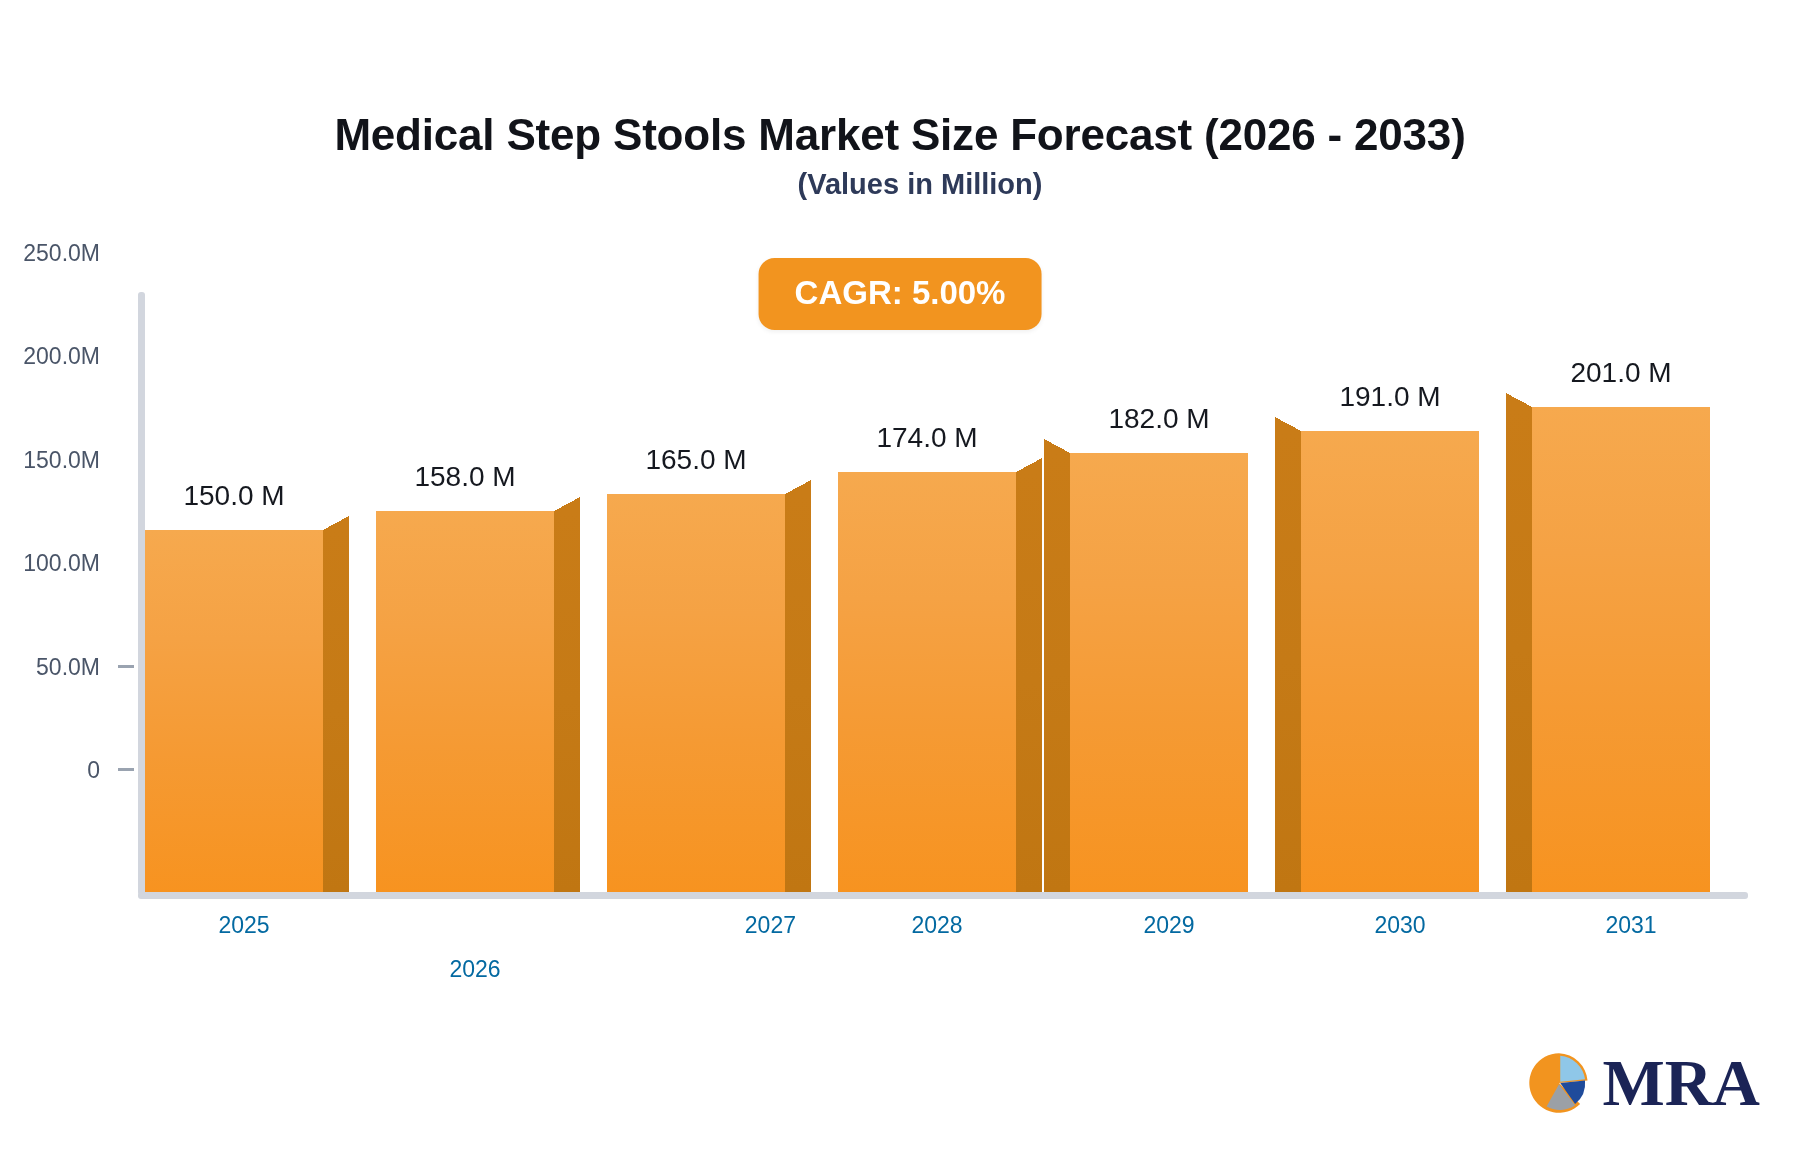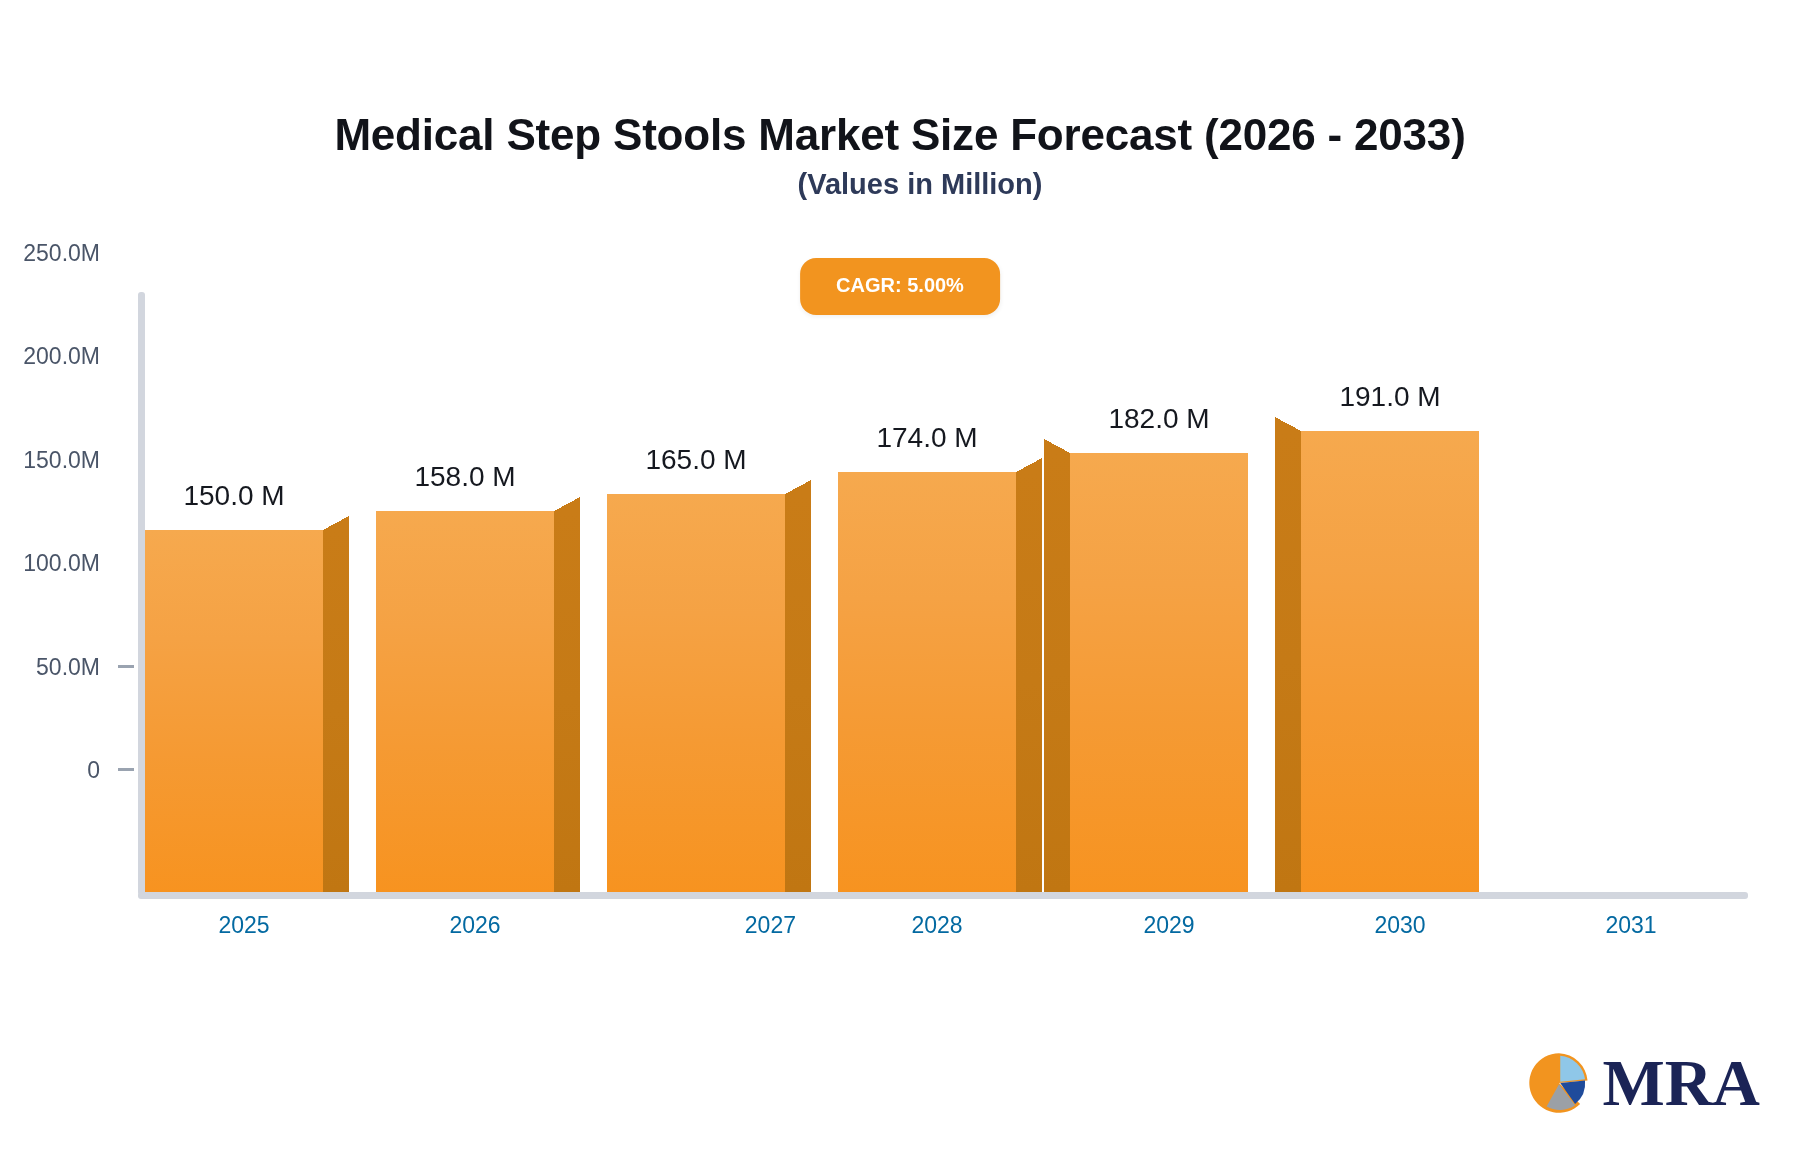--- a/index.html
+++ b/index.html
@@ -35,21 +35,21 @@
     padding-left:40px;
   }
 
   
   .cagr-badge {
     position:absolute;
     top:258px; left:50%;
     transform:translateX(-50%);
     background:#F2941F;
     color:#ffffff;
-    font-size:20px;
+    font-size:33px;
     font-weight:bold;
     padding:16px 36px 18px 36px;
     border-radius:16px;
     white-space:nowrap;
     box-shadow:0 2px 4px rgba(0,0,0,0.06);
   }
 
   
   .plot {
     position:absolute;
@@ -218,23 +218,29 @@
       <div class="bar-label">182.0 M</div>
     </div>
 
     <div class="bar-group" style="left:1301px; width:178px; top:431px; height:461px;">
       <div class="bar-front"></div>
       <div class="bar-side left"></div>
       <div class="bar-cap left"></div>
       <div class="bar-label">191.0 M</div>
     </div>
 
+    <div class="bar-group" style="left:1532px; width:178px; top:407px; height:485px;">
+      <div class="bar-front"></div>
+      <div class="bar-side left"></div>
+      <div class="bar-cap left"></div>
+      <div class="bar-label">201.0 M</div>
+    </div>
 
     <div class="xtick" style="left:154px;">2025</div>
-    <div class="xtick" style="left:385px;">2026</div>
+    <div class="xtick" style="left:385px;margin-top:44px;">2026</div>
     <div class="xtick" style="left:616px;text-align:right;">2027</div>
     <div class="xtick" style="left:847px;">2028</div>
     <div class="xtick" style="left:1079px;">2029</div>
     <div class="xtick" style="left:1310px;">2030</div>
     <div class="xtick" style="left:1541px;">2031</div>
   </div>
 
   <div class="logo">
     <svg class="logo-mark" viewBox="0 0 100 100">
       <path d="M50 50 L50 2 A48 48 0 1 0 84 84 Z" fill="#F2941F"></path>

